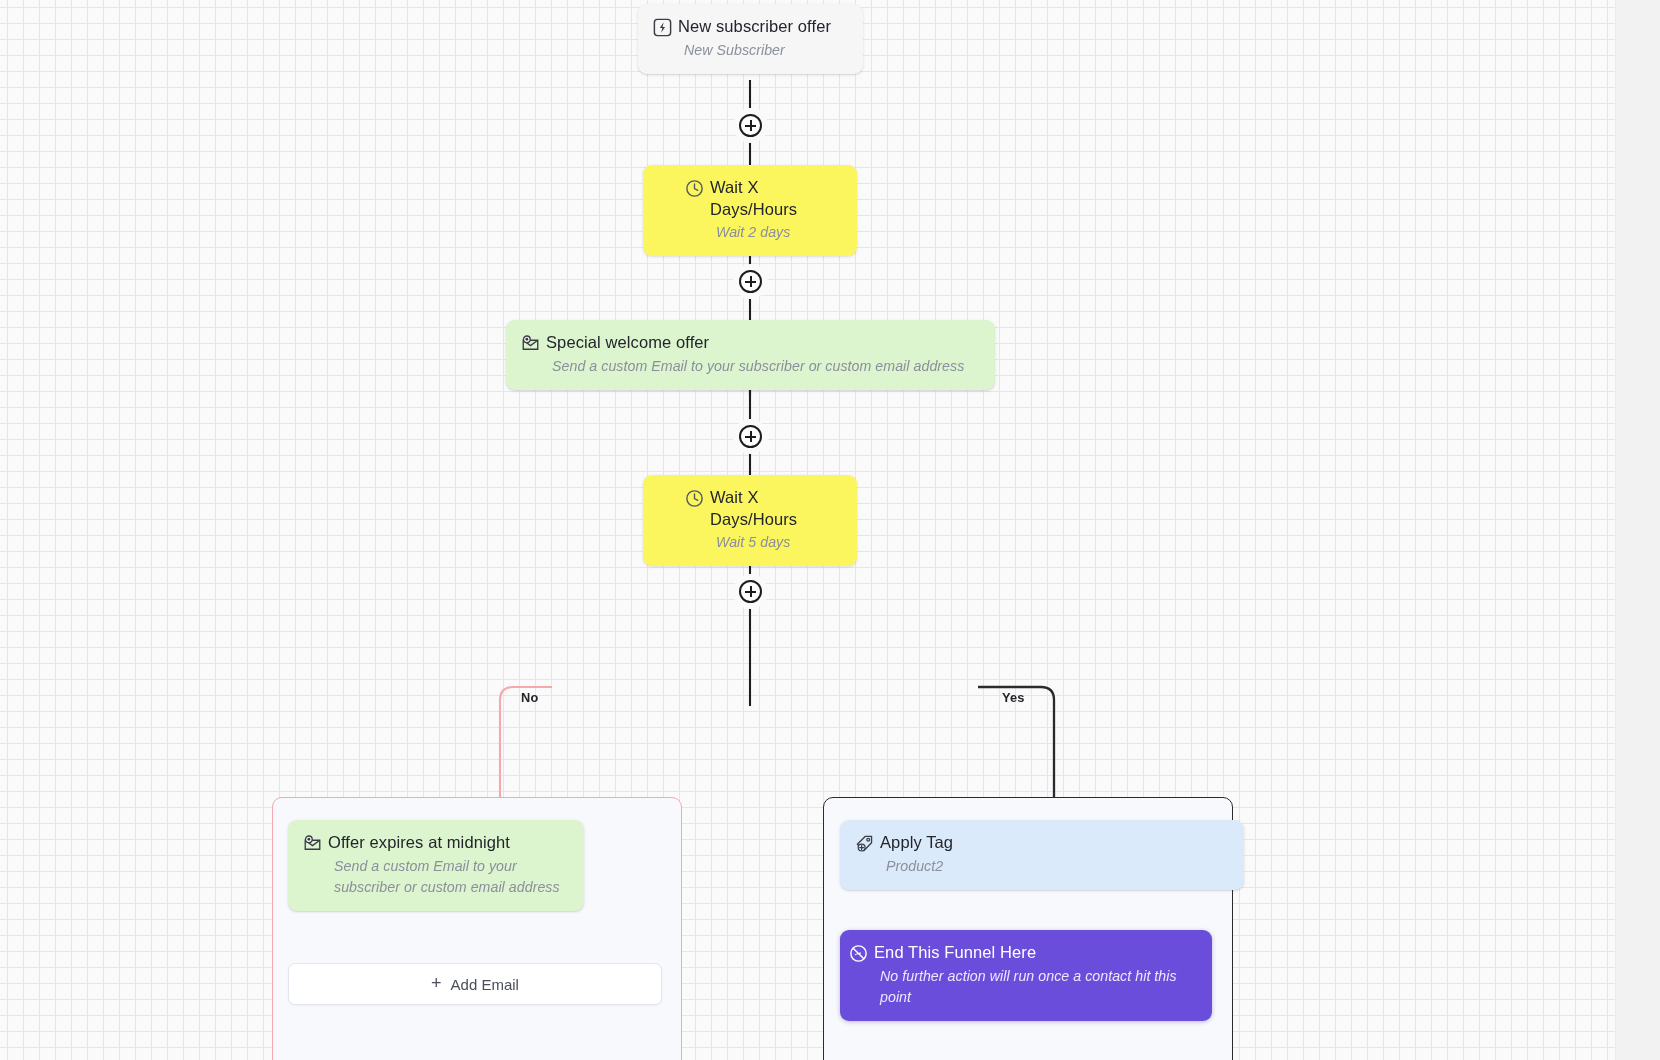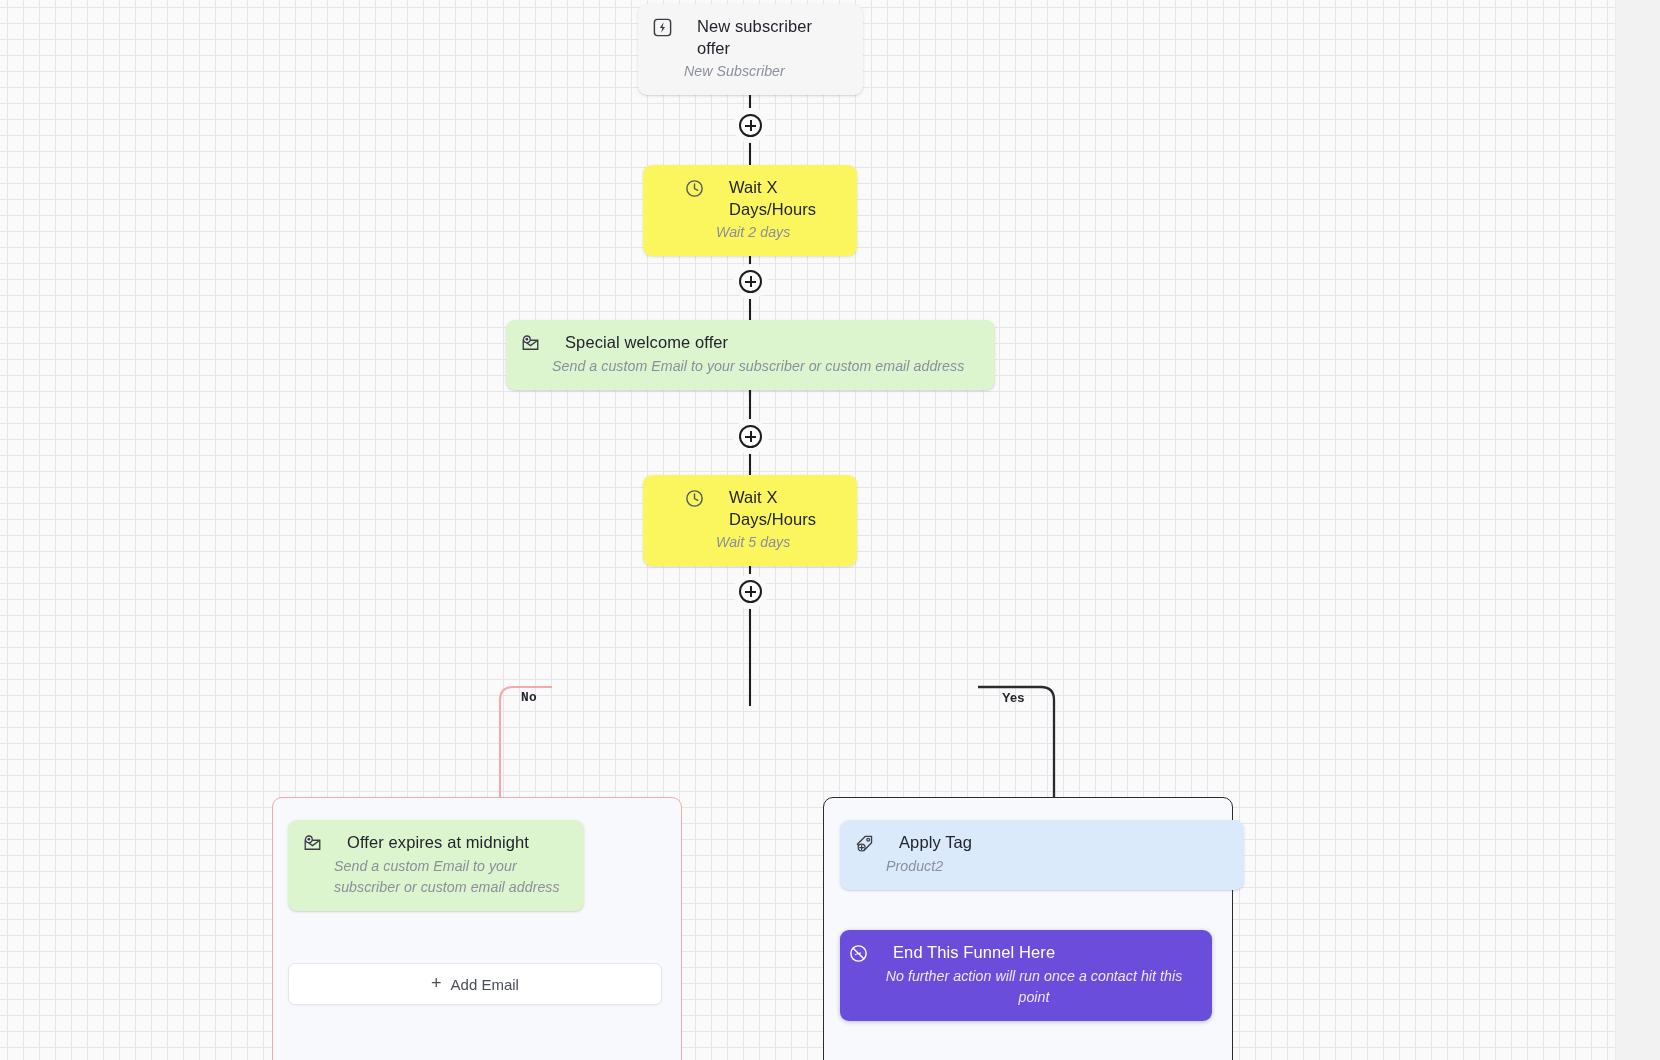--- a/index.html
+++ b/index.html
@@ -62,21 +62,21 @@
   .node {
     position: absolute;
     border-radius: 9px;
     box-sizing: border-box;
     padding: 11px 16px 13px 14px;
     box-shadow: 0 1px 3px rgba(20,20,40,0.13), 0 1px 1px rgba(20,20,40,0.05);
   }
   .node-row {
     display: flex;
     align-items: flex-start;
-    gap: 24px;
+    gap: 5px;
   }
   .node-icon {
     flex: 0 0 auto;
     width: 21px;
     height: 21px;
     margin-top: 2px;
     display: block;
   }
   .node-title {
     font-size: 16.5px;
@@ -240,21 +240,21 @@
       <div>
         <div class="node-title">Wait X Days/Hours</div>
       </div>
     </div>
     <div class="node-sub sub-indent">Wait 5 days</div>
   </div>
 
   <div class="plus-btn" style="left:739px; top:580px;"></div>
 
 
-  <div class="branch-label" style="left:521px; top:690px;font-family:Liberation Mono, monospace;">No</div>
+  <div class="branch-label" style="left:521px; top:690px;">No</div>
   <div class="branch-label" style="left:1002px; top:690px;">Yes</div>
 
   <div class="branch-box box-no" style="left:272px; top:797px; width:410px; height:280px;">
   </div>
 
   <div class="node n-email" style="left:288px; top:820px; width:296px;">
     <div class="node-row">
       <svg class="node-icon" viewBox="0 0 22 22">
         <path d="M3.4 7.6 L18.6 7.6 L18.6 17 L3.4 17 Z" fill="none" stroke="#3a3d46" stroke-width="1.4"></path>
         <path d="M3.4 7.6 L11 13.2 L18.6 7.6" fill="none" stroke="#3a3d46" stroke-width="1.4"></path>
@@ -295,18 +295,18 @@
     <div class="node-row">
       <svg class="node-icon" viewBox="0 0 22 22">
         <circle cx="11" cy="11" r="8" fill="none" stroke="#ffffff" stroke-width="1.5"></circle>
         <path d="M5.4 5.4 L16.6 16.6" stroke="#ffffff" stroke-width="1.5"></path>
         <path d="M7.4 12.5 C9.2 10.6 11.6 12.0 13.4 10.2" fill="none" stroke="#ffffff" stroke-width="1.2"></path>
       </svg>
       <div>
         <div class="node-title">End This Funnel Here</div>
       </div>
     </div>
-    <div class="node-sub sub-indent" style="max-width:308px;text-align:center;">No further action will run once a contact hit this point</div>
+    <div class="node-sub sub-indent" style="max-width:308px;">No further action will run once a contact hit this point</div>
   </div>
 
 </div>
 
 <div id="right-margin"></div>
 
 </body></html>

